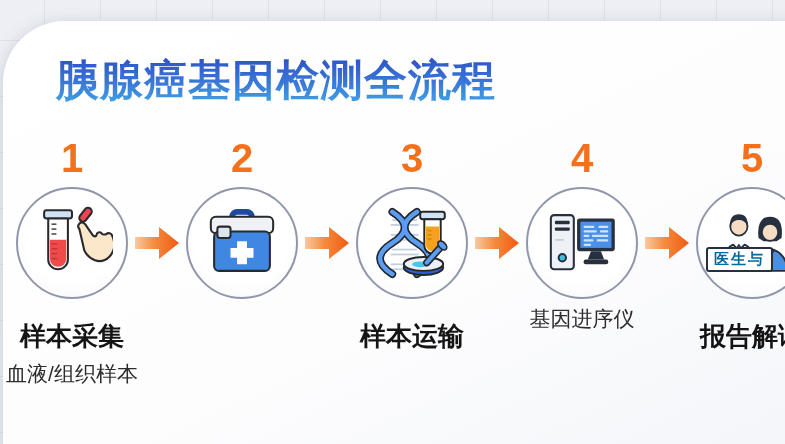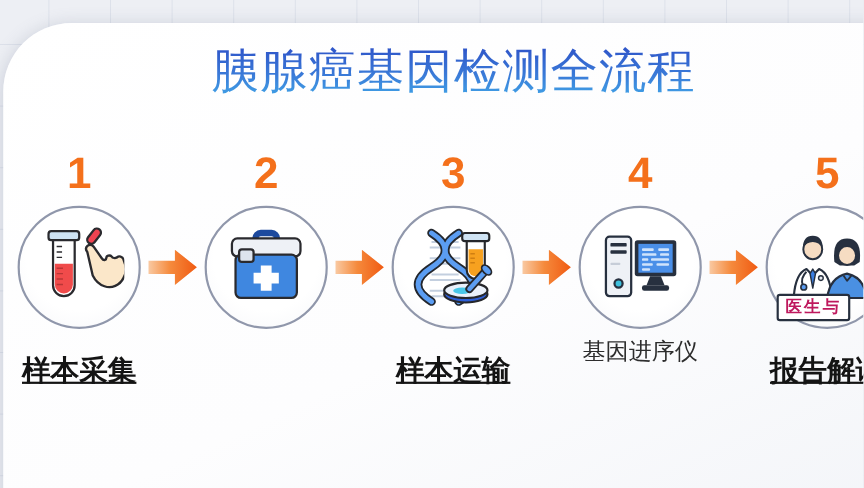--- a/index.html
+++ b/index.html
@@ -13,48 +13,48 @@
     background-size:56px 56px;
     background-position:-12px -16px;
   }
   .card{
     position:absolute;left:3px;top:21px;width:830px;height:470px;
     background:linear-gradient(155deg,#ffffff 0%,#fdfdfe 55%,#f2f4f8 100%);
     border-radius:62px 16px 0 0;
     box-shadow:0 3px 16px rgba(110,120,145,.30);
   }
   .title{
-    position:absolute;top:36px;left:0;right:0;margin:0;
-    padding-left:40px;text-align:center;
-    font-size:43px;font-weight:400;letter-spacing:1px;
+    position:absolute;top:36px;left:0;right:0;margin:16px;
+    padding-left:40px;text-align:left;
+    font-size:43px;font-weight:700;letter-spacing:1px;
     color:#2f6fd0;
     background:linear-gradient(180deg,#2b4ac4 0%,#3a7ad8 55%,#42aeea 100%);
     -webkit-background-clip:text;background-clip:text;
     -webkit-text-fill-color:transparent;
   }
   .steps{position:absolute;left:-13px;top:136px;width:850px;display:flex;}
   .step{width:170px;display:flex;flex-direction:column;align-items:center;}
   .num{height:44px;line-height:44px;font-size:40px;font-weight:800;color:#f4701b;}
   .circle{
     margin-top:7px;width:112px;height:112px;border-radius:50%;
     border:2px solid #9097ab;
     background:radial-gradient(circle at 50% 42%,#ffffff 58%,#f5f6f9 100%);
     position:relative;display:flex;align-items:center;justify-content:center;
     box-sizing:border-box;
   }
   .circle svg{width:82px;height:82px;}
-  .label{margin-top:20px;font-size:26px;font-weight:700;color:#141414;white-space:nowrap;text-decoration:underline;}
+  .label{margin-top:20px;font-size:26px;font-weight:700;color:#141414;white-space:nowrap;}
   .subtitle{margin-top:6px;font-size:21px;color:#2d2d2d;white-space:nowrap;}
   .arrow{position:absolute;top:225px;width:46px;height:36px;}
   .a1{left:134px}.a2{left:304px}.a3{left:474px}.a4{left:644px}
   .sign{
     position:absolute;left:8px;top:58px;
     background:#ffffff;border:2px solid #27303f;border-radius:3px;
     padding:1px 6px;font-size:15px;font-weight:600;letter-spacing:2px;
-    color:#be185d;white-space:nowrap;margin-top:20px;
+    color:#0369a1;white-space:nowrap;
   }
 </style>
 </head>
 <body>
 
 <svg width="0" height="0" style="position:absolute" aria-hidden="true">
   <defs>
     <linearGradient id="arrowGrad" x1="0" y1="0" x2="1" y2="0">
       <stop offset="0" stop-color="#f9c9a2"></stop>
       <stop offset="0.45" stop-color="#f58a3c"></stop>
@@ -88,20 +88,21 @@
               <line x1="25" y1="63" x2="32" y2="63"></line>
               <line x1="25" y1="69" x2="32" y2="69"></line>
           </g>
           <g stroke="#2a2a2e" stroke-width="2.6" stroke-linejoin="round" stroke-linecap="round">
             <rect x="62" y="6" width="9" height="19" rx="4.5" transform="rotate(38 66.5 15.5)" fill="#ef4351"></rect>
             <path d="M59 33 c-4 -5 2 -11 7 -6 l9 13 c2 3 5 2 5 0 c0 -3 4 -4 6 -2 c1 2 4 2 6 1 c2 -2 6 -1 7 2 c3 7 4 14 0 21 c-4 8 -13 12 -21 9 c-6 -2 -10 -6 -13 -12 z" fill="#fbe7c9"></path>
           </g>
         </svg>
       </div>
       <div class="label">样本采集</div>
+      <div class="subtitle">血液/组织样本</div>
     </div>
 
     <div class="step">
       <div class="num">2</div>
       <div class="circle">
         <svg viewBox="0 0 100 100">
           <path d="M38 22 v-4 a6 6 0 0 1 6 -6 h12 a6 6 0 0 1 6 6 v4" fill="none" stroke="#1d4a9e" stroke-width="7" stroke-linecap="round"></path>
           <rect x="12" y="18" width="76" height="20" rx="6" fill="#eef1f6" stroke="#2a2a2e" stroke-width="2.5"></rect>
           <rect x="16" y="36" width="68" height="48" rx="6" fill="#3f87e0" stroke="#2a2a2e" stroke-width="2.5"></rect>
           <rect x="20" y="30" width="16" height="14" rx="3" fill="#dde4ee" stroke="#2a2a2e" stroke-width="2.5"></rect>

